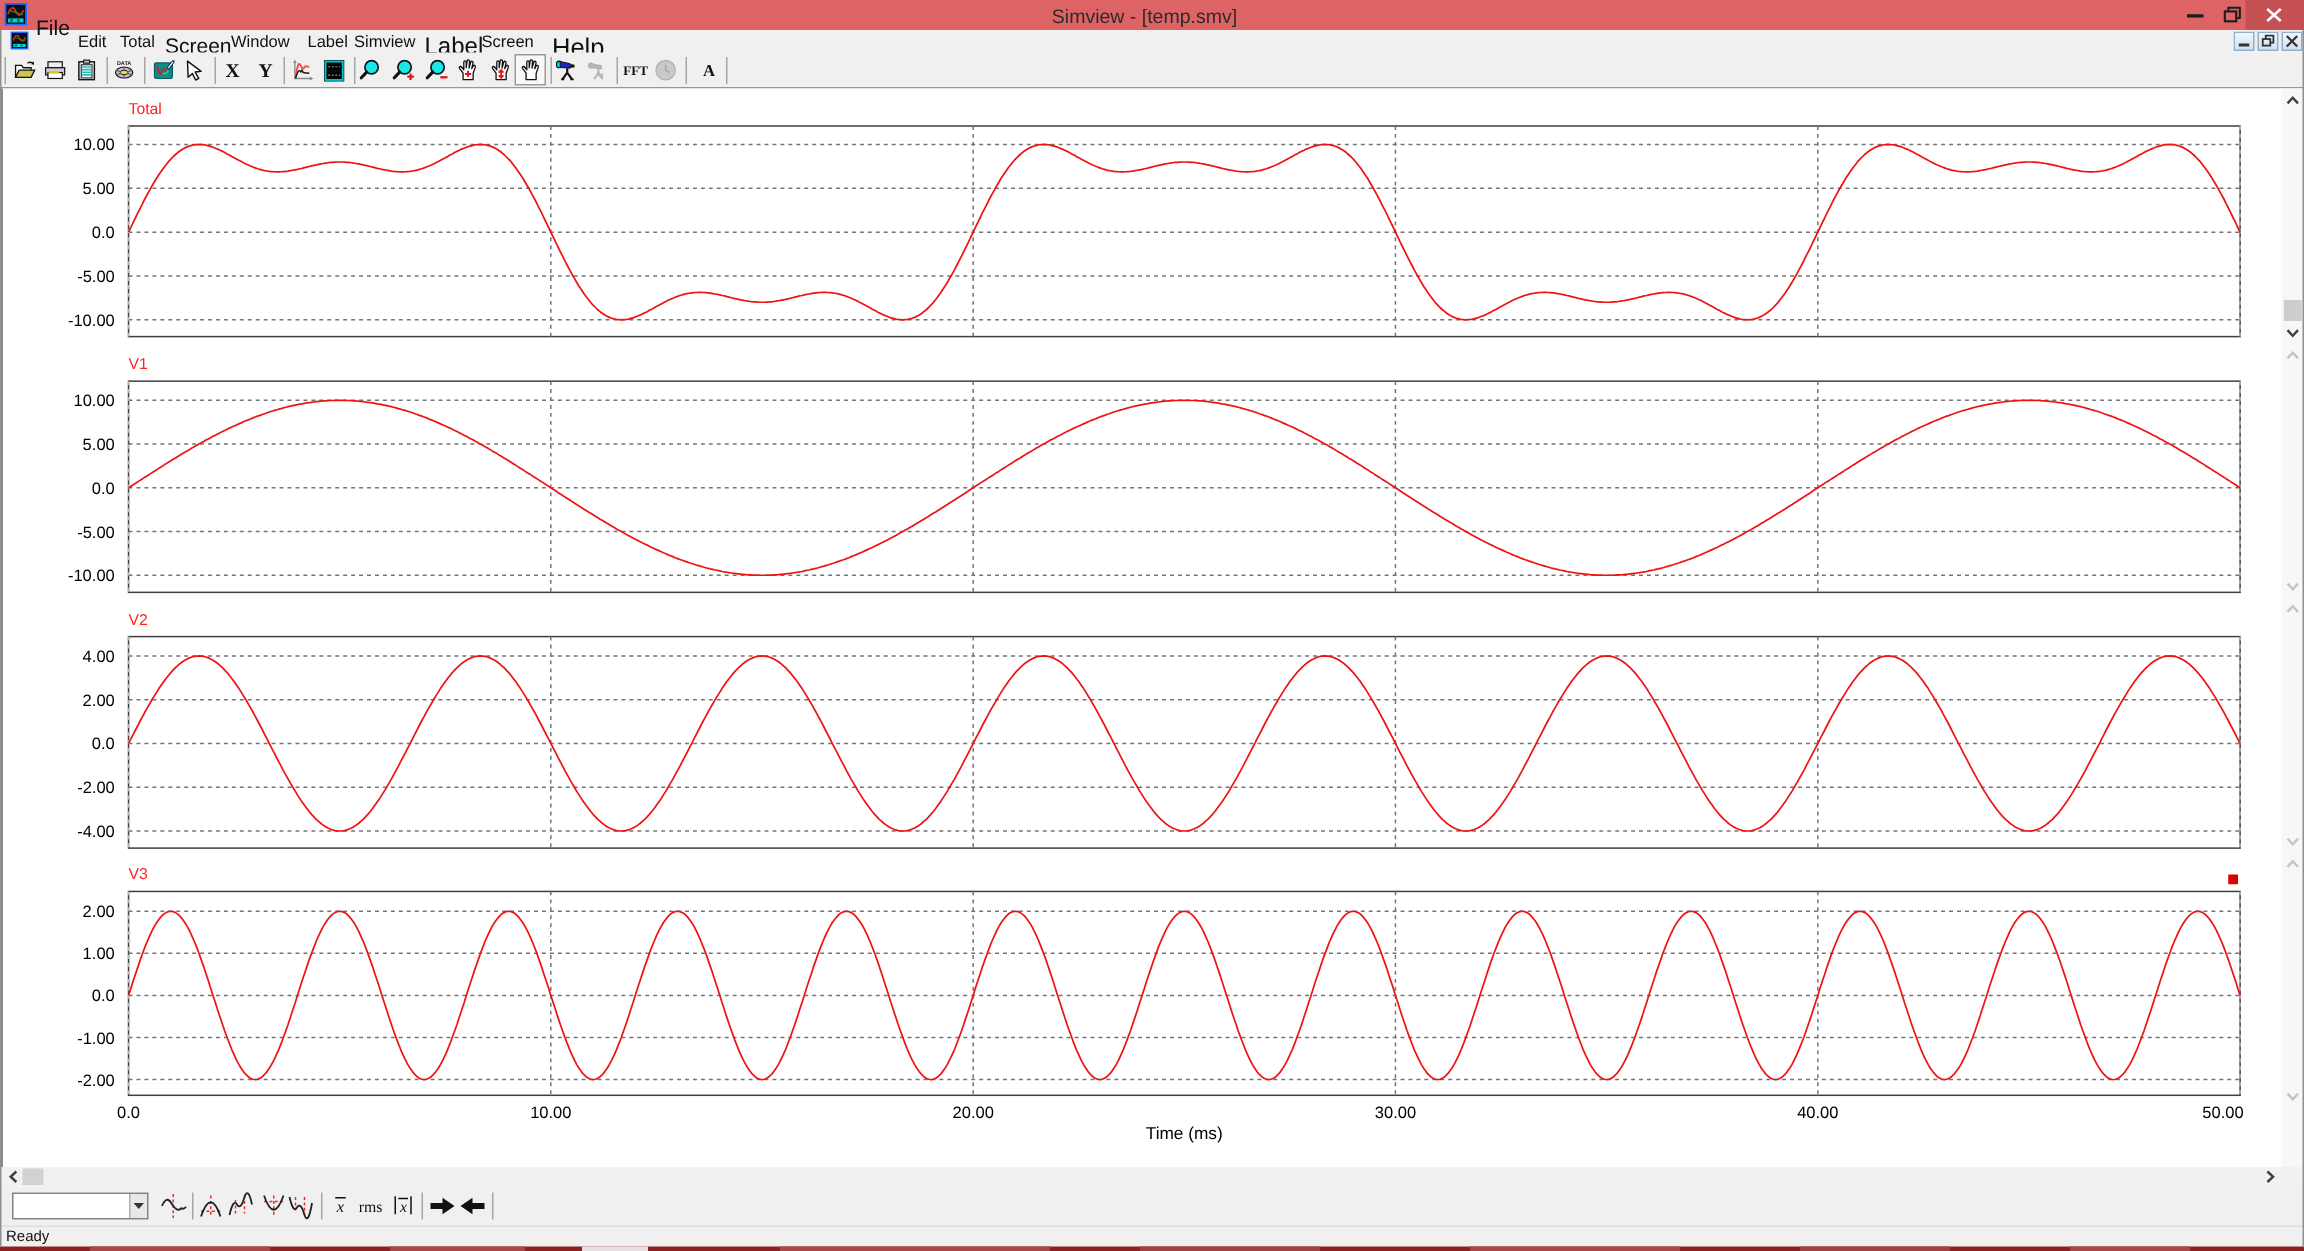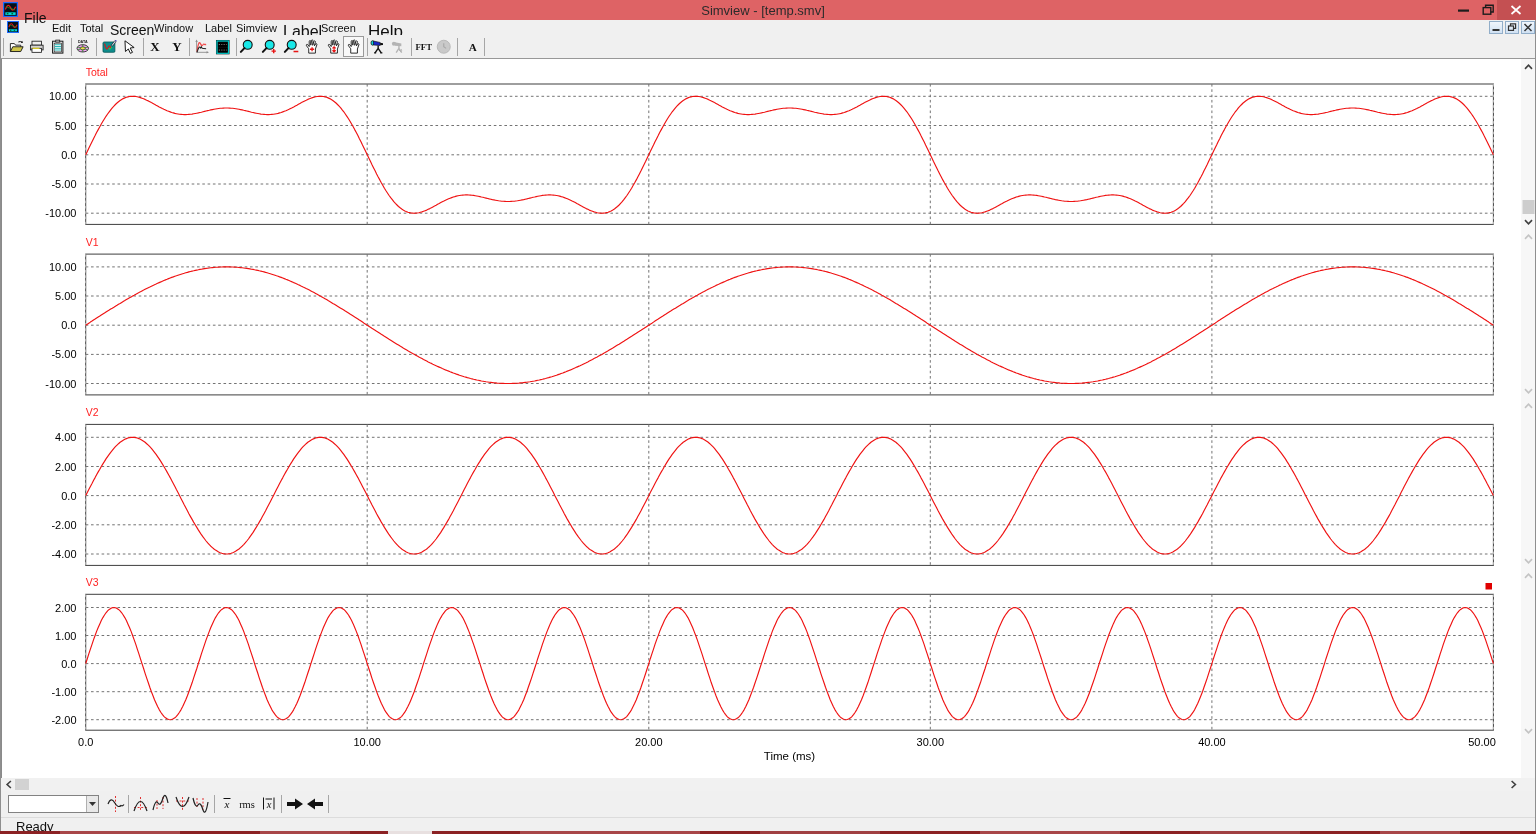--- a/index.html
+++ b/index.html
@@ -319,21 +319,21 @@
 <div class="abs" style="left:281px;top:795px;width:1px;height:18px;background:#a6a6a6"></div>
 <svg class="abs" style="left:284.5px;top:794.0px" width="20" height="20" viewBox="0 0 20 20">
     <path d="M2 8 H10 V4.5 L18 10 L10 15.5 V12 H2 Z" fill="#111"></path>
   </svg>
 <svg class="abs" style="left:304.5px;top:794.0px" width="20" height="20" viewBox="0 0 20 20">
     <path d="M18 8 H10 V4.5 L2 10 L10 15.5 V12 H18 Z" fill="#111"></path>
   </svg>
 <div class="abs" style="left:327.5px;top:795px;width:1px;height:18px;background:#a6a6a6"></div>
 
 <div class="abs" style="left:0;top:817px;width:1536px;height:14px;background:#f0f0f0;border-top:1px solid #dcdcdc"></div>
-<div class="abs" style="left:16px;top:819px;font-size:13px;color:#111">Ready</div>
+<div class="abs" style="left:4px;top:819px;font-size:10px;color:#111">Ready</div>
 
 <div class="abs" style="left:0;top:831px;width:1536px;height:3px;background:#8b2123"></div>
 <div class="abs" style="left:60px;top:831px;width:120px;height:3px;background:#a84648"></div>
 <div class="abs" style="left:260px;top:831px;width:90px;height:3px;background:#a84648"></div>
 <div class="abs" style="left:388px;top:831px;width:44px;height:3px;background:#e8e0e0"></div>
 <div class="abs" style="left:520px;top:831px;width:180px;height:3px;background:#a84648"></div>
 <div class="abs" style="left:760px;top:831px;width:120px;height:3px;background:#a04042"></div>
 <div class="abs" style="left:980px;top:831px;width:140px;height:3px;background:#a84648"></div>
 <div class="abs" style="left:1200px;top:831px;width:100px;height:3px;background:#a04042"></div>
 <div class="abs" style="left:1380px;top:831px;width:80px;height:3px;background:#a84648"></div>

